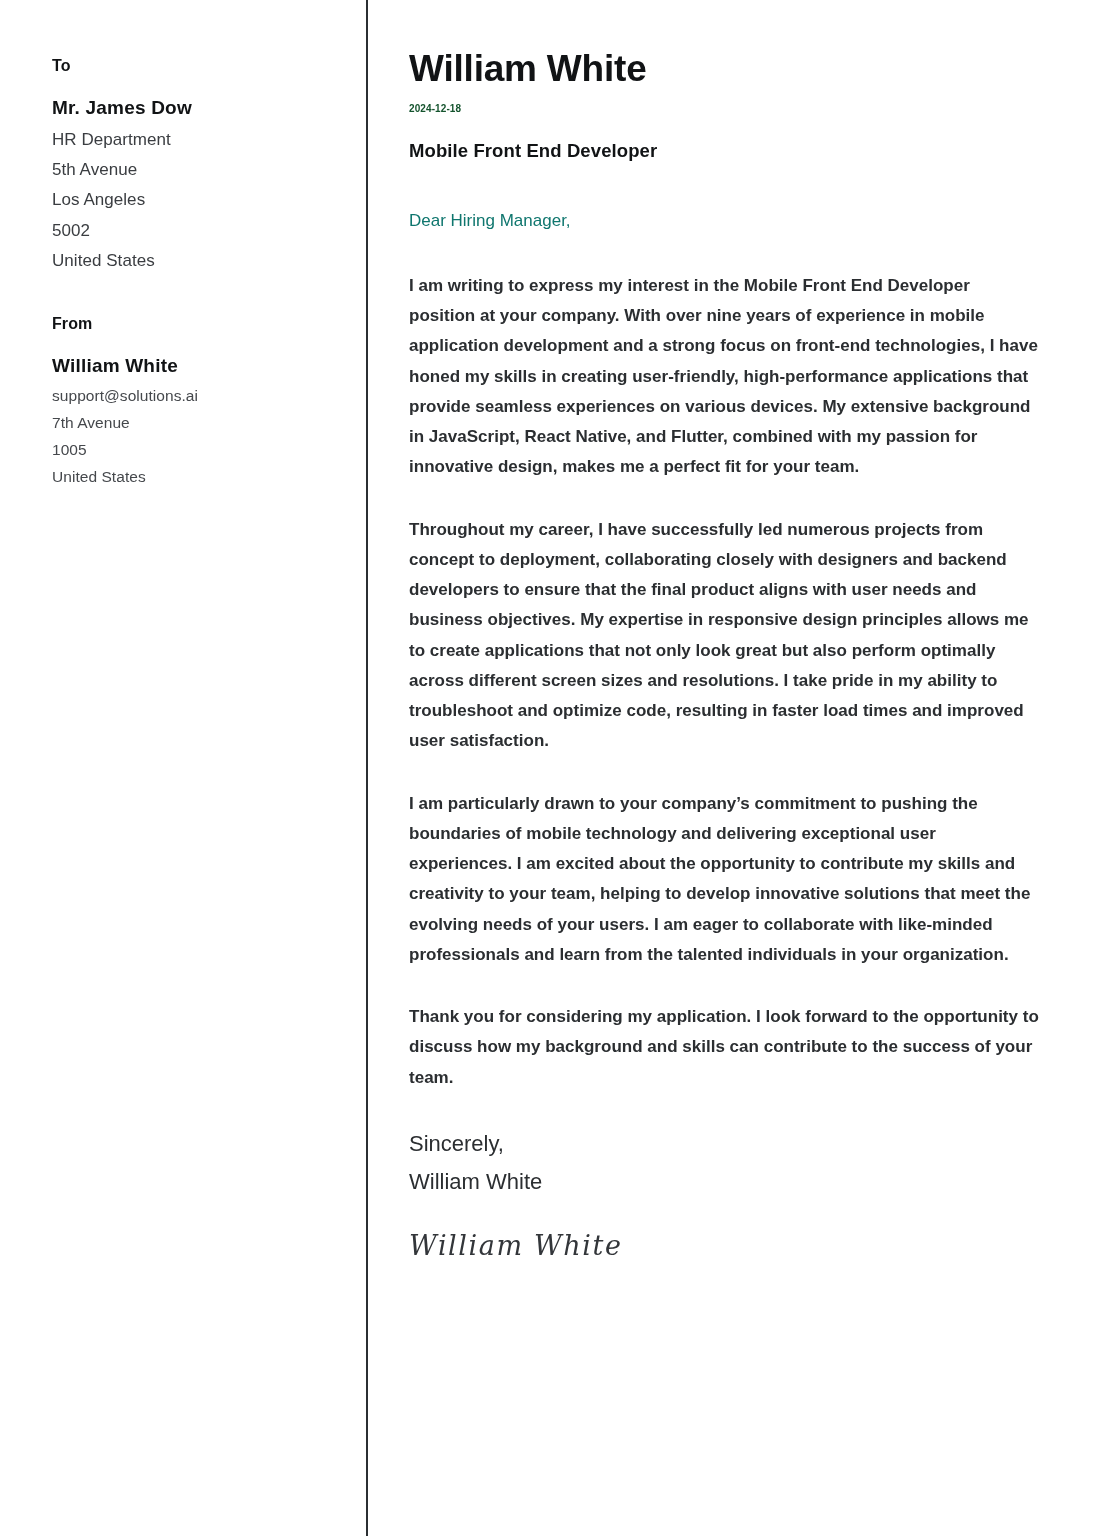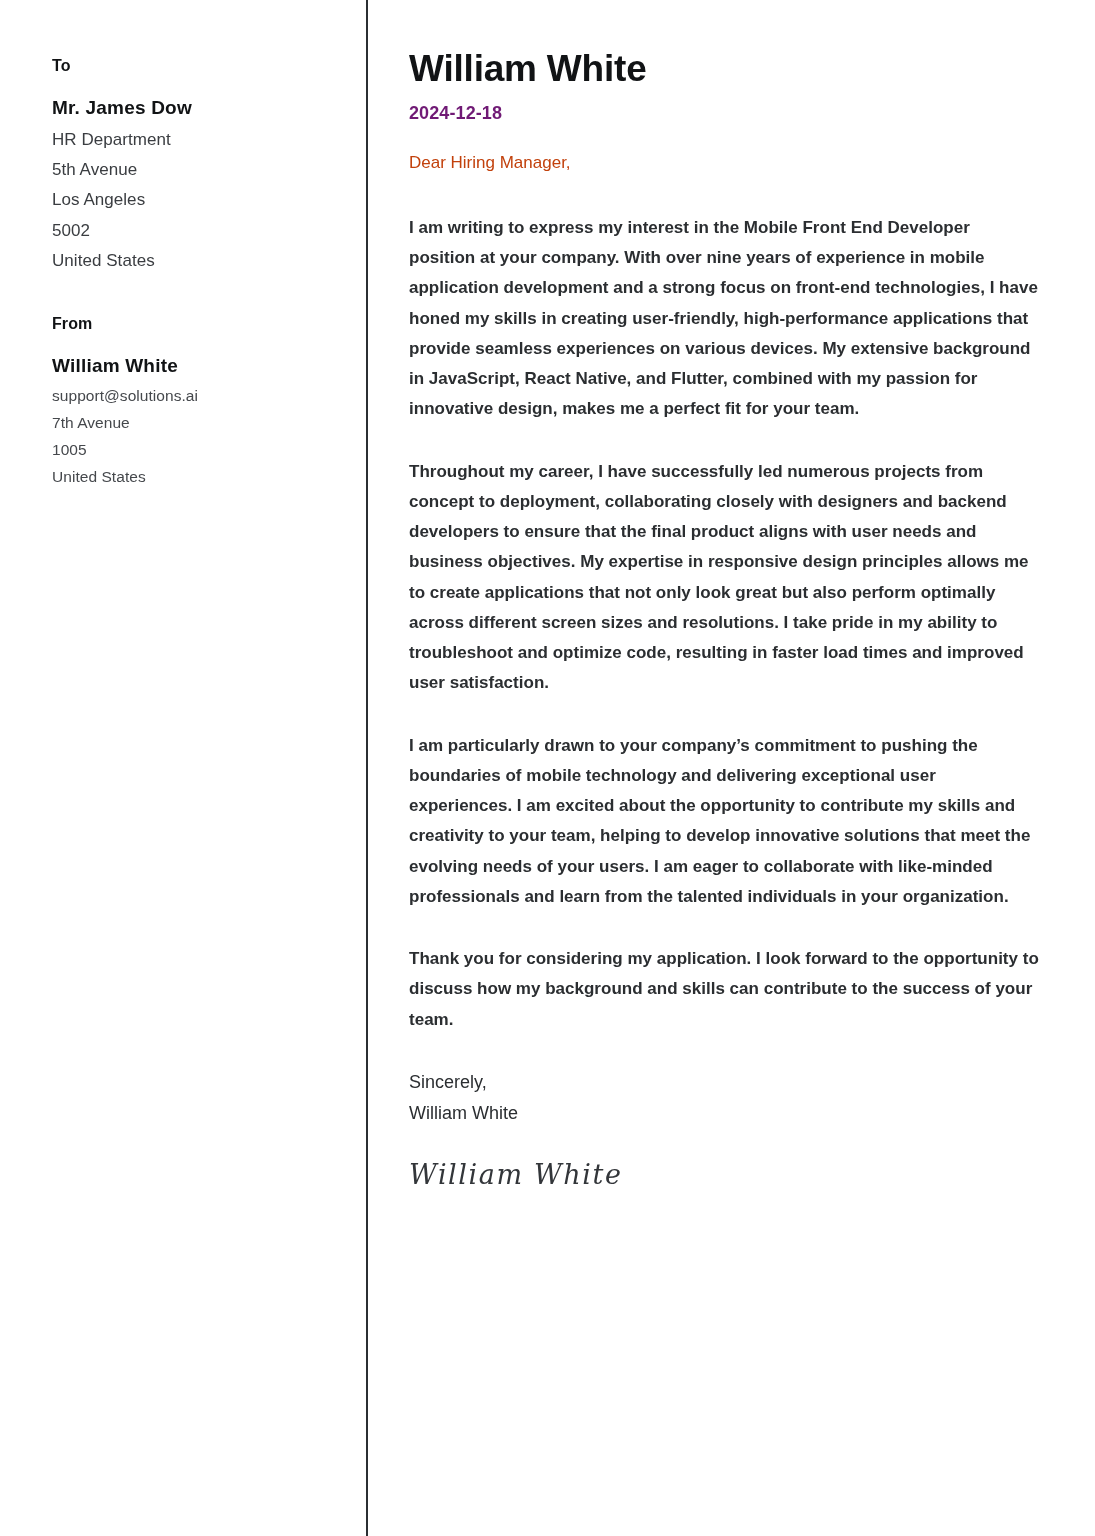--- a/index.html
+++ b/index.html
@@ -93,53 +93,53 @@
   .letter-name {
     font-size: 37px;
     font-weight: bold;
     color: #111315;
     line-height: 1.12;
     letter-spacing: -.2px;
     margin: 0 0 14px 0;
   }
 
   .letter-date {
-    font-size: 18px;
-    font-weight: bold;
-    color: #701a75;
+    font-size: 10px;
+    font-weight: bold;
+    color: #14532d;
     letter-spacing: .1px;
     margin: 0 0 26px 0;
   }
 
   .letter-role {
     font-size: 18.5px;
     font-weight: bold;
     color: #111315;
     letter-spacing: .1px;
     margin: 0 0 46px 0;
   }
 
   .salutation {
     font-size: 17px;
-    color: #c2410c;
+    color: #0f766e;
     line-height: 1.55;
     margin: 0 0 36px 0;
   }
 
   .para {
     font-size: 17px;
     color: #2b2e31;
     line-height: 1.78;
     margin: 0 0 32px 0;
     letter-spacing: .01px;
     font-weight: bold;
   }
 
   .closing {
-    font-size: 18px;
+    font-size: 22px;
     color: #2b2e31;
     line-height: 1.72;
     margin: 2px 0 18px 0;
   }
 
   .closing div { display: block; }
 
   .signature {
     font-family: "DejaVu Serif", serif;
     font-style: italic;
@@ -176,20 +176,21 @@
       <div class="addr-line">United States</div>
     </section>
 
     <div class="divider"></div>
   </aside>
 
   <main class="letter">
 
     <h1 class="letter-name">William White</h1>
     <div class="letter-date">2024-12-18</div>
+    <div class="letter-role">Mobile Front End Developer</div>
 
     <p class="salutation">Dear Hiring Manager,</p>
 
     <p class="para">I am writing to express my interest in the Mobile Front End Developer position at your company. With over nine years of experience in mobile application development and a strong focus on front-end technologies, I have honed my skills in creating user-friendly, high-performance applications that provide seamless experiences on various devices. My extensive background in JavaScript, React Native, and Flutter, combined with my passion for innovative design, makes me a perfect fit for your team.</p>
     <p class="para">Throughout my career, I have successfully led numerous projects from concept to deployment, collaborating closely with designers and backend developers to ensure that the final product aligns with user needs and business objectives. My expertise in responsive design principles allows me to create applications that not only look great but also perform optimally across different screen sizes and resolutions. I take pride in my ability to troubleshoot and optimize code, resulting in faster load times and improved user satisfaction.</p>
     <p class="para">I am particularly drawn to your company’s commitment to pushing the boundaries of mobile technology and delivering exceptional user experiences. I am excited about the opportunity to contribute my skills and creativity to your team, helping to develop innovative solutions that meet the evolving needs of your users. I am eager to collaborate with like-minded professionals and learn from the talented individuals in your organization.</p>
     <p class="para">Thank you for considering my application. I look forward to the opportunity to discuss how my background and skills can contribute to the success of your team.</p>
 
     <div class="closing">
       <div>Sincerely,</div>

